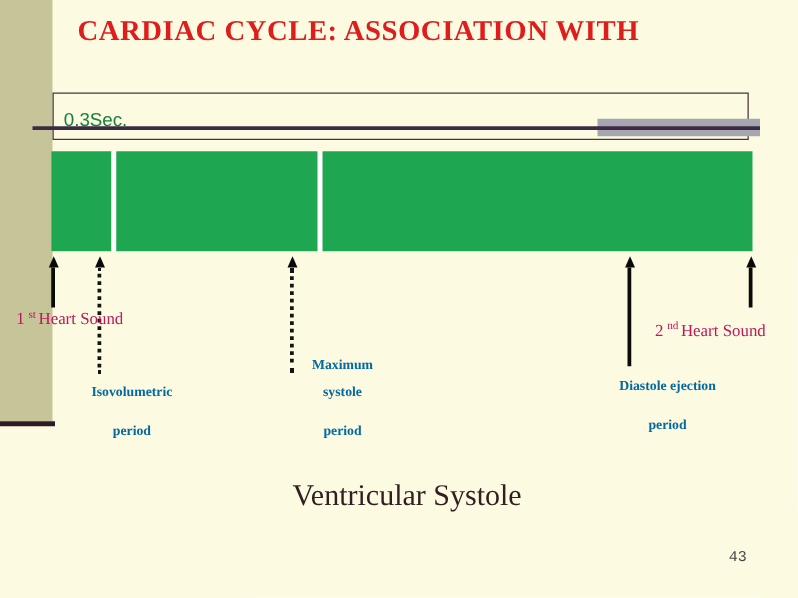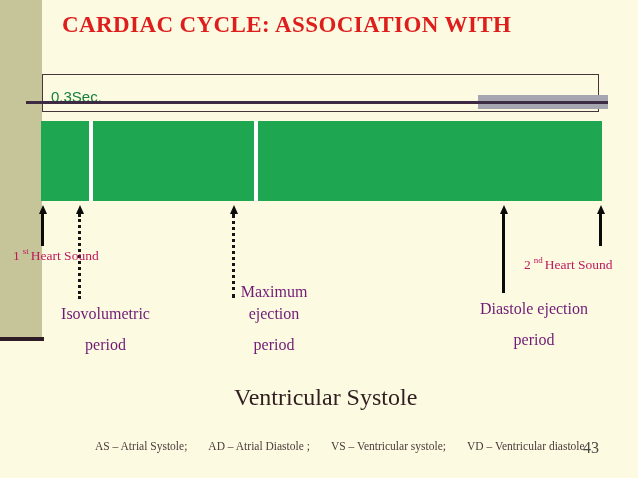--- a/index.html
+++ b/index.html
@@ -43,32 +43,32 @@
     width:0; height:0;
     border-left:4.5px solid transparent; border-right:4.5px solid transparent;
     border-bottom:9px solid #0A0A0A;
   }
   .arrow .stem { width:2.5px; flex:1; background:#0A0A0A; }
   .arrow.dotted .stem { width:0; background:none; border-left:3px dotted #141414; }
 
   
   .hs-label { position:absolute; font-weight:normal; font-size:13.5px; color:#be185d; white-space:nowrap; }
   .hs-label sup { font-size:9px; margin:0 2px 0 3px; }
-  .phase { position:absolute; text-align:center; font-size:16px; line-height:22px; color:#701a75; }
+  .phase { position:absolute; text-align:center; font-size:11px; line-height:22px; color:#0369a1;font-weight:bold; }
   .phase .spaced { margin-top:9px; }
   .vs-label { position:absolute; left:234px; top:384px; font-size:24px; color:#301E20;text-align:center; }
 
   
   .footer-legend {
     position:absolute; left:95px; top:440px; display:flex; gap:21px; white-space:nowrap;
     font-size:11.5px; color:#4B3A3C;
   }
   .page-number {
     position:absolute; left:583px; top:439px;
-    font-family:Liberation Serif, serif; font-size:16px; color:#474747;
+    font-family:Liberation Mono, monospace; font-size:12px; color:#474747;
   }
 </style>
 </head>
 <body>
 
 <div class="slide">
 
   <div class="side-band"></div>
   <div class="side-band-underline"></div>
 
@@ -115,31 +115,25 @@
   <div class="hs-label" style="left:524px; top:255px;">
     <span>2</span><sup>nd</sup><span>Heart Sound</span>
   </div>
 
   <div class="phase" style="left:38px; top:303px; width:135px;text-align:center;">
     <div>Isovolumetric</div>
     <div class="spaced">period</div>
   </div>
   <div class="phase" style="left:224px; top:281px; width:100px;">
     <div>Maximum</div>
-    <div>ejection</div>
+    <div>systole</div>
     <div class="spaced">period</div>
   </div>
   <div class="phase" style="left:455px; top:298px; width:158px;">
     <div>Diastole ejection</div>
     <div class="spaced">period</div>
   </div>
 
   <div class="vs-label">Ventricular Systole</div>
 
-  <div class="footer-legend">
-    <span>AS – Atrial Systole;</span>
-    <span>AD – Atrial Diastole ;</span>
-    <span>VS – Ventricular systole;</span>
-    <span>VD – Ventricular diastole</span>
-  </div>
   <div class="page-number">43</div>
 
 </div>
 
 </body></html>

